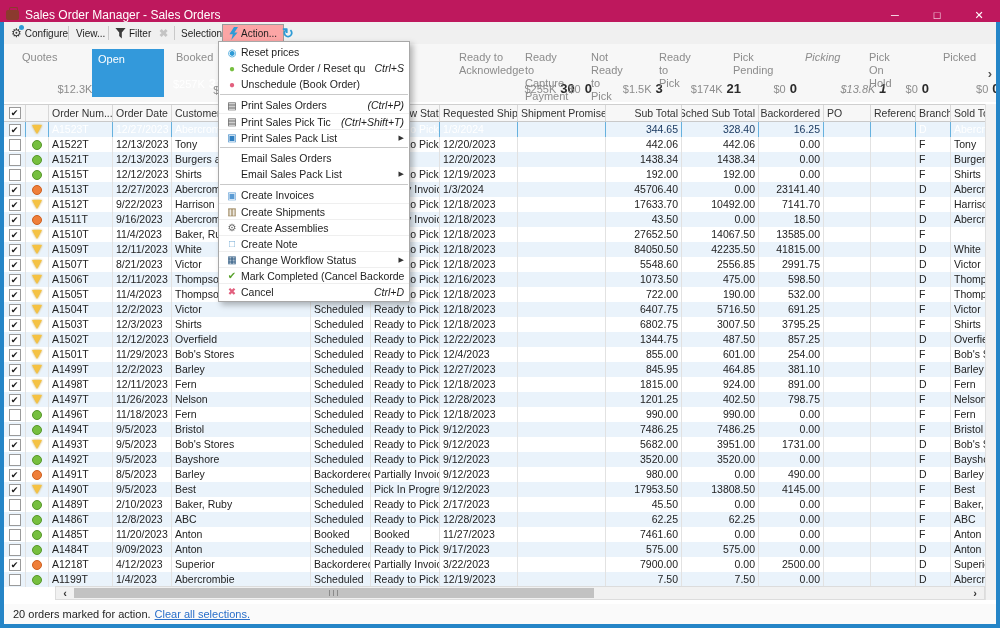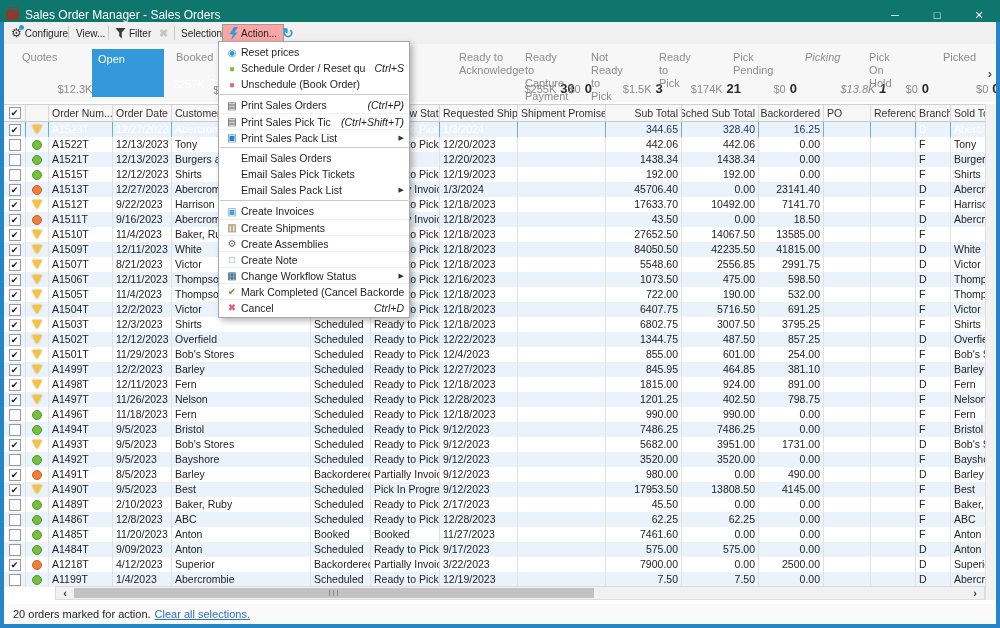--- a/index.html
+++ b/index.html
@@ -7,21 +7,21 @@
   body {
     font-family: "Liberation Sans", sans-serif;
     position: relative;
     background: #ffffff;
     overflow: hidden;
     color: #222;
   }
   
   .titlebar {
     position:absolute; left:0; top:0; width:1000px; height:30px;
-    background:#0f766e; color:#fff; display:flex; align-items:center;
+    background:#be185d; color:#fff; display:flex; align-items:center;
     font-size:12px; padding-left:6px;
   }
   .app-icon { width:13px; height:10px; background:#8b3a2e; border-radius:2px; position:relative; margin-right:6px; }
   .app-icon::before { content:""; position:absolute; left:3px; top:-3px; width:7px; height:3px; border:1px solid #8b3a2e; border-bottom:none; border-radius:2px 2px 0 0; }
   .win-controls { margin-left:auto; display:flex; }
   .win-btn { width:42px; text-align:center; font-size:11px; cursor:default; }
   .border-left, .border-right { position:absolute; top:22px; bottom:0; width:4px; background:#2585c7; }
   .border-left { left:0; } .border-right { right:0; }
   .border-bottom { position:absolute; left:0; right:0; bottom:0; height:4px; background:#2585c7; }
 
@@ -1018,24 +1018,20 @@
       <span class="mi-label">Print Sales Pack List</span>
       <span class="mi-arrow">▶</span>
     </div>
     <div class="menu-sep"></div>
     <div class="menu-item">
       <span class="mi-icon"></span>
       <span class="mi-label">Email Sales Orders</span>
     </div>
     <div class="menu-item">
       <span class="mi-icon"></span>
-      <span class="mi-label">Email Sales Pick Tickets</span>
-    </div>
-    <div class="menu-item">
-      <span class="mi-icon"></span>
       <span class="mi-label">Email Sales Pack List</span>
       <span class="mi-arrow">▶</span>
     </div>
     <div class="menu-sep"></div>
     <div class="menu-item">
       <span class="mi-icon" style="color: rgb(90, 155, 212);">▣</span>
       <span class="mi-label">Create Invoices</span>
     </div>
     <div class="menu-item bordered">
       <span class="mi-icon" style="color: rgb(138, 112, 64);">▥</span>

